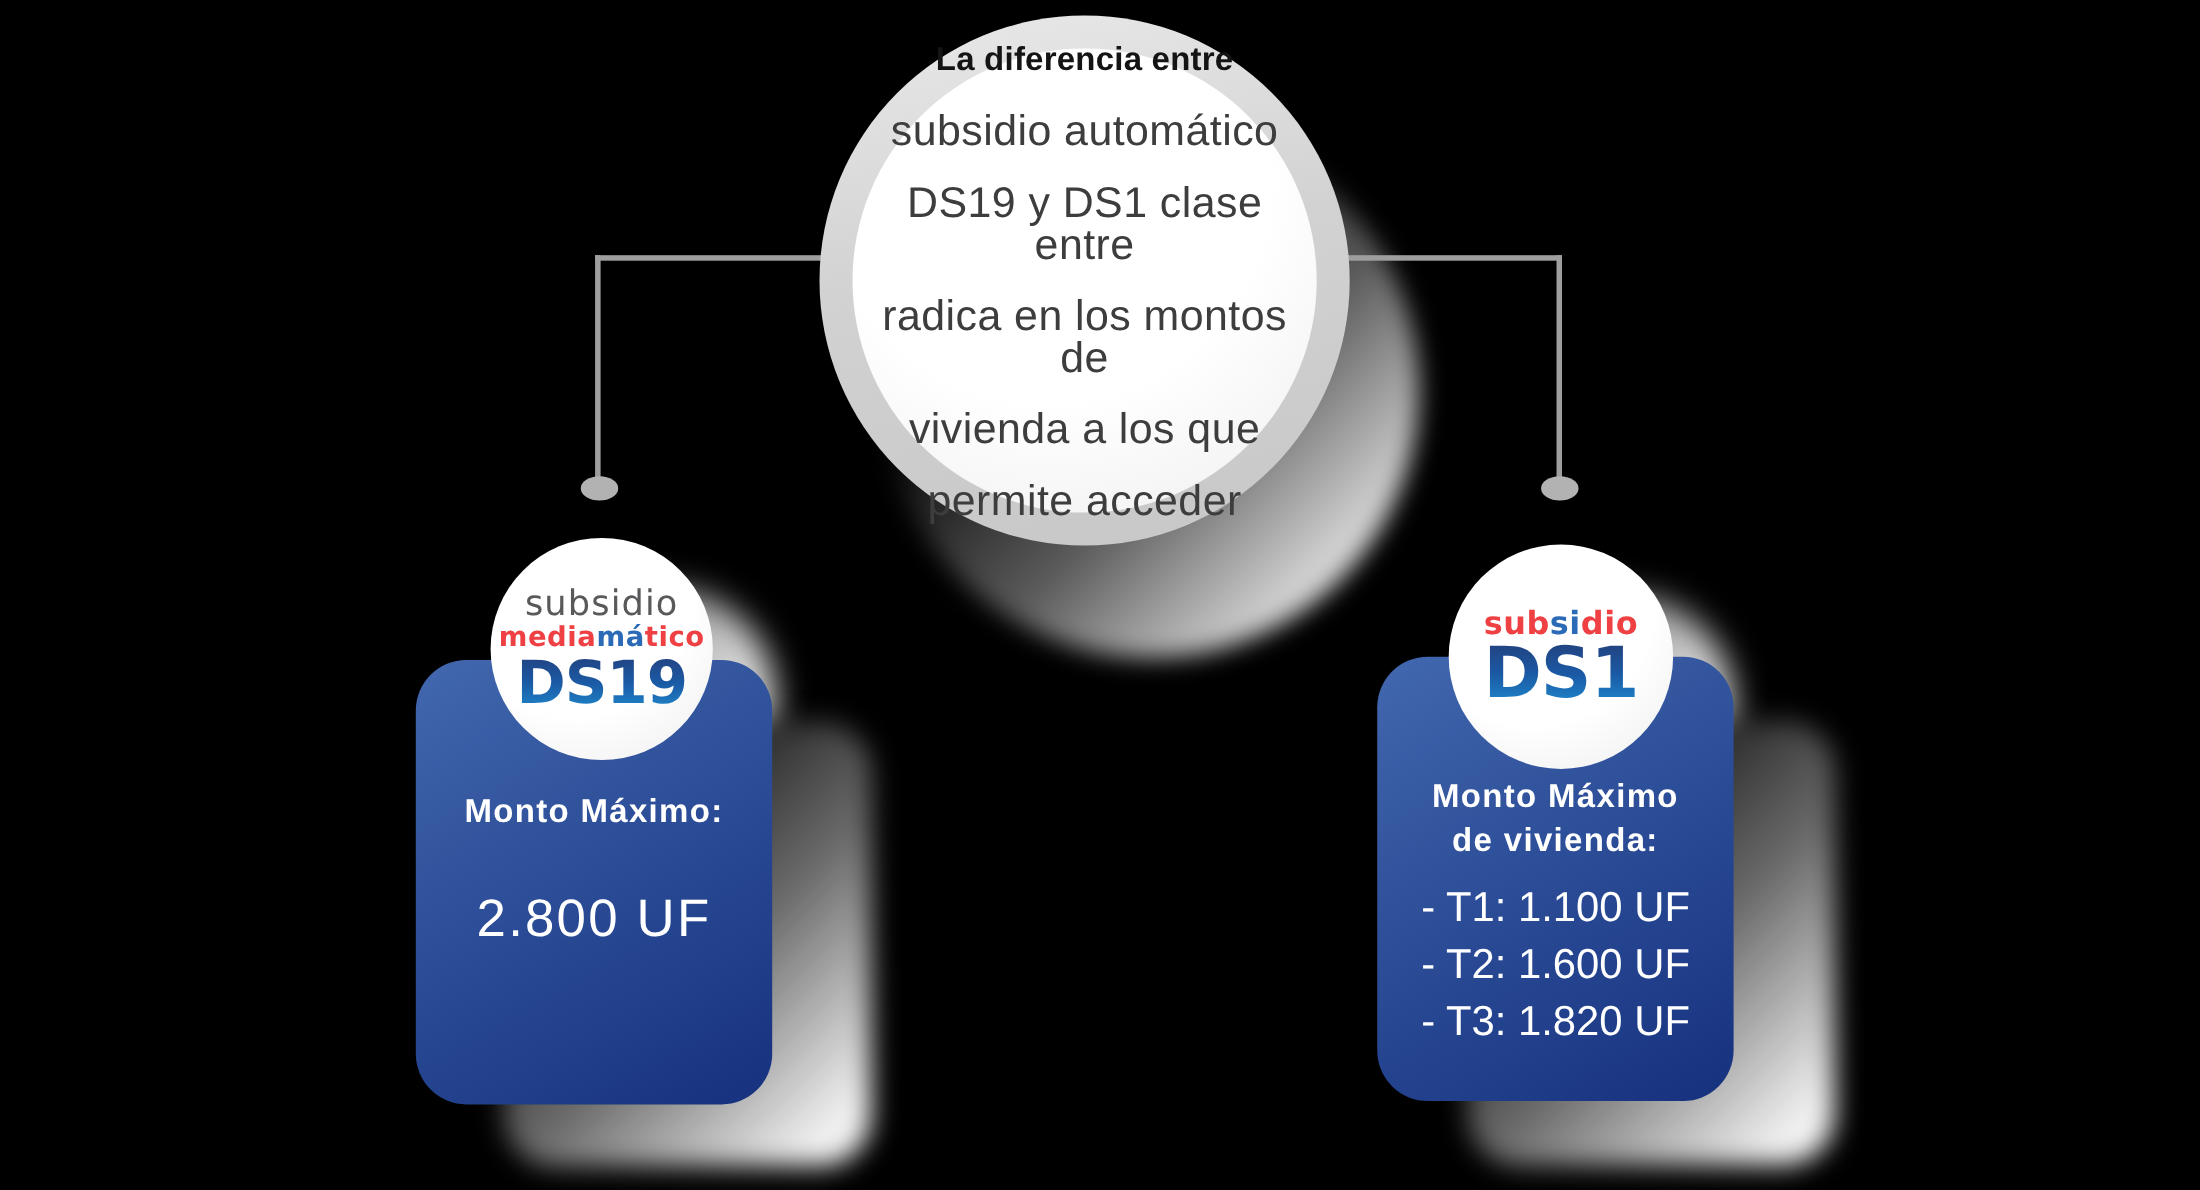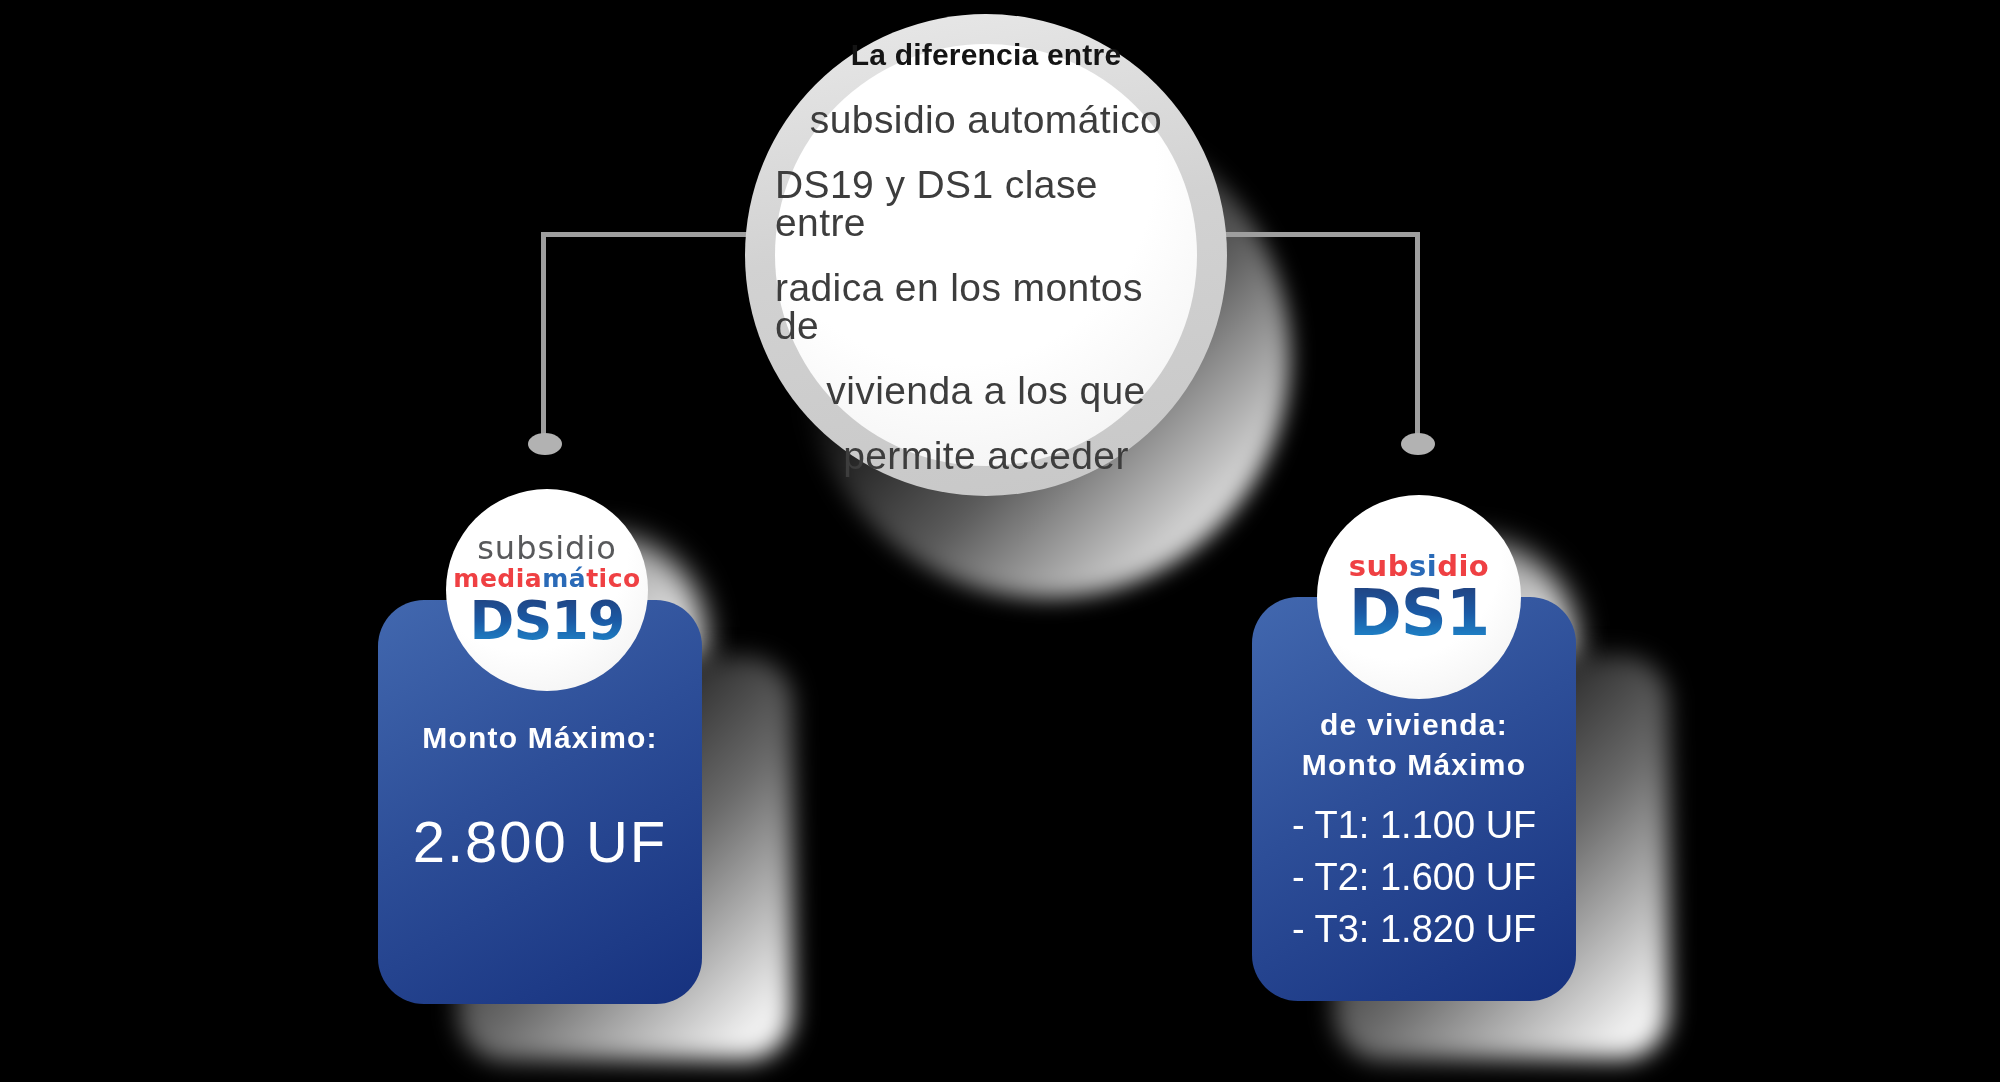--- a/index.html
+++ b/index.html
@@ -45,20 +45,21 @@
   
   .bubble{
     position:absolute;left:745px;top:14px;width:482px;height:482px;border-radius:50%;
     background:linear-gradient(170deg,#e9e9e9 0%,#d2d2d2 45%,#c7c7c7 100%);
     z-index:3;
   }
   .bubble-inner{
     position:absolute;left:30px;top:30px;right:30px;bottom:30px;border-radius:50%;
     background:radial-gradient(circle at 42% 28%,#ffffff 52%,#f4f4f4 82%,#ececec 100%);
     display:flex;flex-direction:column;justify-content:center;align-items:center;
+    text-align:center;
     gap:27px;
   }
   .bubble-inner p{margin:0;font-size:39px;line-height:38px;color:#3d3d3d;letter-spacing:.4px;}
   .bubble-inner p.lead{font-size:30px;font-weight:700;color:#141414;letter-spacing:.2px;}
 
   
   .badge{
     position:absolute;border-radius:50%;z-index:5;
     background:radial-gradient(circle at 38% 28%,#ffffff 55%,#f5f5f5 80%,#e8e8e8 100%);
     display:flex;flex-direction:column;justify-content:center;align-items:center;text-align:left;
@@ -87,21 +88,21 @@
   .card{
     position:absolute;width:324px;height:404px;border-radius:46px;z-index:4;
     background:linear-gradient(150deg,#4268af 0%,#2d4e98 45%,#16317e 100%);
     color:#ffffff;text-align:center;
   }
   .card-left{left:378px;top:600px;}
   .card-right{left:1252px;top:597px;}
   .card-title{font-size:30px;font-weight:700;letter-spacing:1.2px;line-height:40px;}
   .card-left .card-title{margin-top:118px;}
   .card-right .card-title{margin-top:108px;}
-  .card-amount{margin-top:50px;font-size:58px;font-weight:300;letter-spacing:2px;}
+  .card-amount{margin-top:50px;font-size:48px;font-weight:300;letter-spacing:2px;}
   .card-list{margin-top:14px;padding-left:40px;text-align:left;}
   .card-list div{font-size:38px;font-weight:300;line-height:52px;letter-spacing:0;white-space:nowrap;}
 </style>
 </head>
 <body>
 
 <div class="stage">
 
   <div class="shadow bubble-shadow"></div>
   <div class="shadow badge-shadow badge-shadow-left"></div>
@@ -133,22 +134,22 @@
   </div>
 
   <div class="badge badge-left">
     <div class="logo logo-subsidio-gray">subsidio</div>
     <div class="logo logo-automatico"><span class="red">media</span><span class="blue">má</span><span class="red">tico</span></div>
     <div class="logo ds-text ds19">DS19</div>
   </div>
 
   <div class="card card-right">
     <div class="card-title">
+      <div>Monto Máximo</div>
       <div>de vivienda:</div>
-      <div>Monto Máximo</div>
     </div>
     <div class="card-list">
       <div>- T1: 1.100 UF</div>
       <div>- T2: 1.600 UF</div>
       <div>- T3: 1.820 UF</div>
     </div>
   </div>
 
   <div class="badge badge-right">
     <div class="logo logo-subsidio-bold"><span class="red">sub</span><span class="blue">si</span><span class="red">dio</span></div>

